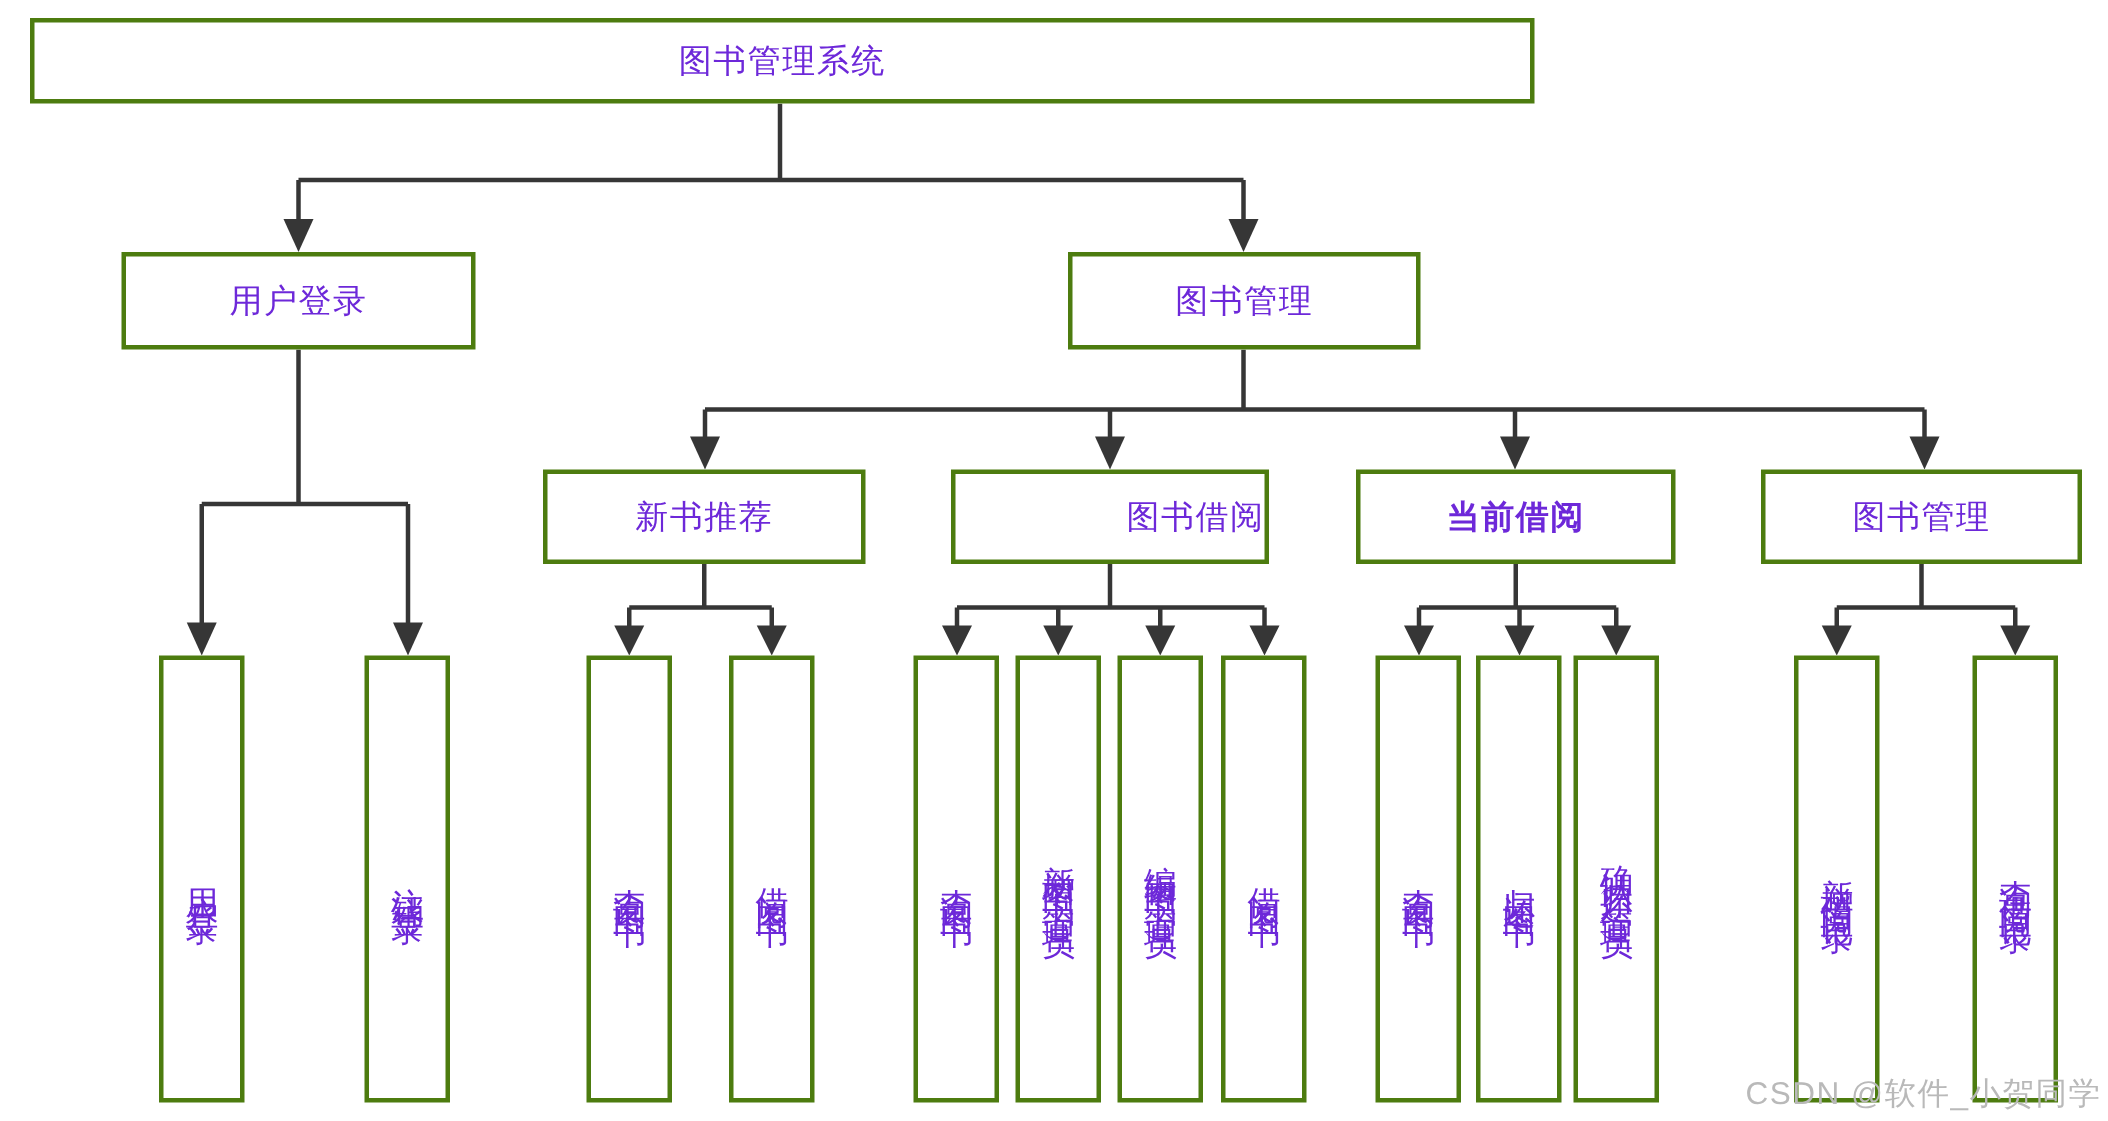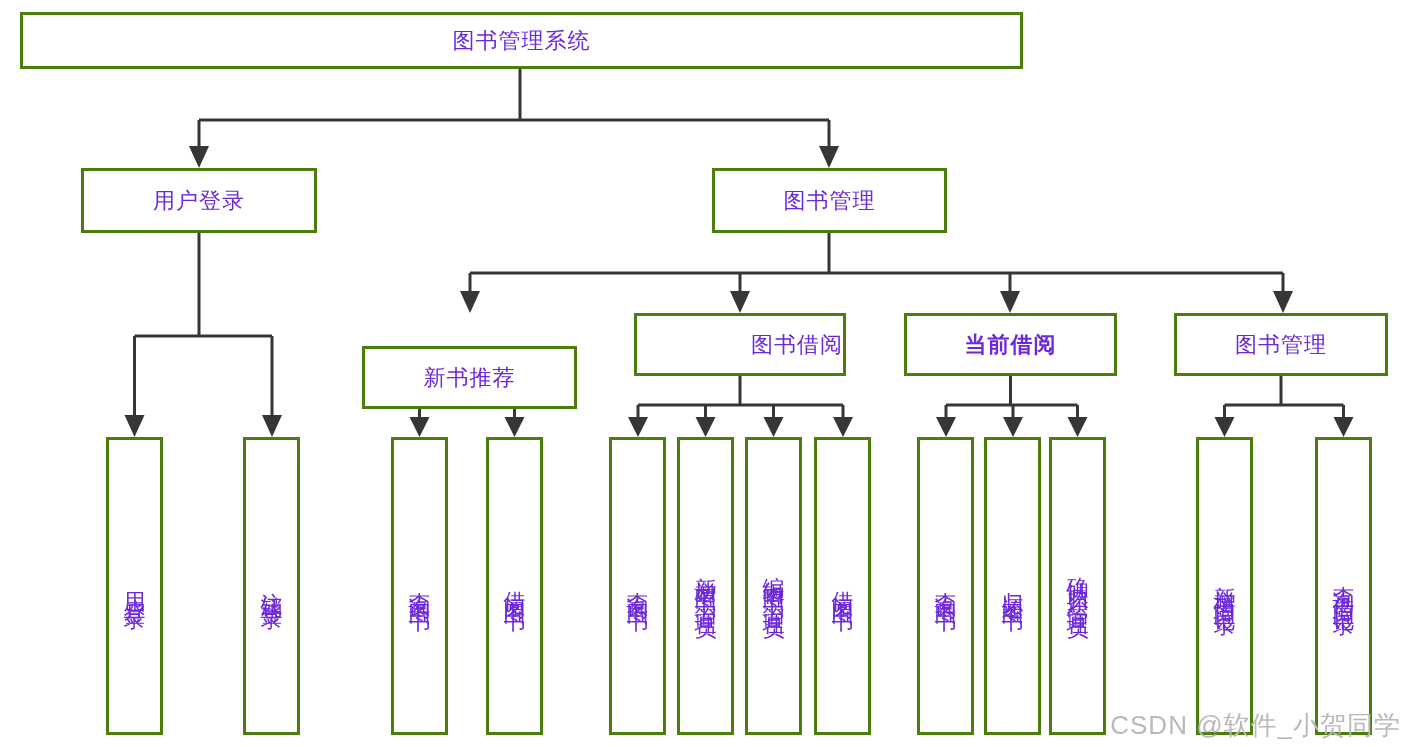--- a/index.html
+++ b/index.html
@@ -27,21 +27,21 @@
     writing-mode:vertical-rl;
     text-orientation:mixed;
     font-size:22px;
     letter-spacing:6px;
     line-height:1.1;
   }
   .watermark{
     position:absolute;
     right:4px;
     bottom:4px;
-    font-size:26px;
+    font-size:21px;
     color:#b9b9b9;
     letter-spacing:1px;
     white-space:nowrap;
   }
 </style>
 </head>
 <body>
 
 <div id="canvas">
 
@@ -125,21 +125,21 @@
     <span>图书管理系统</span>
   </div>
 
   <div class="node h-node" style="left:81px;top:168px;width:236px;height:65px;">
     <span>用户登录</span>
   </div>
   <div class="node h-node" style="left:712px;top:168px;width:235px;height:65px;">
     <span>图书管理</span>
   </div>
 
-  <div class="node h-node" style="left:362px;top:313px;width:215px;height:63px;margin-top:33px;">
+  <div class="node h-node" style="left:362px;top:313px;width:215px;height:63px;">
     <span>新书推荐</span>
   </div>
   <div class="node h-node" style="left:634px;top:313px;width:212px;height:63px;justify-content:flex-end;">
     <span>图书借阅</span>
   </div>
   <div class="node h-node" style="left:904px;top:313px;width:213px;height:63px;font-weight:bold;">
     <span>当前借阅</span>
   </div>
   <div class="node h-node" style="left:1174px;top:313px;width:214px;height:63px;">
     <span>图书管理</span>

